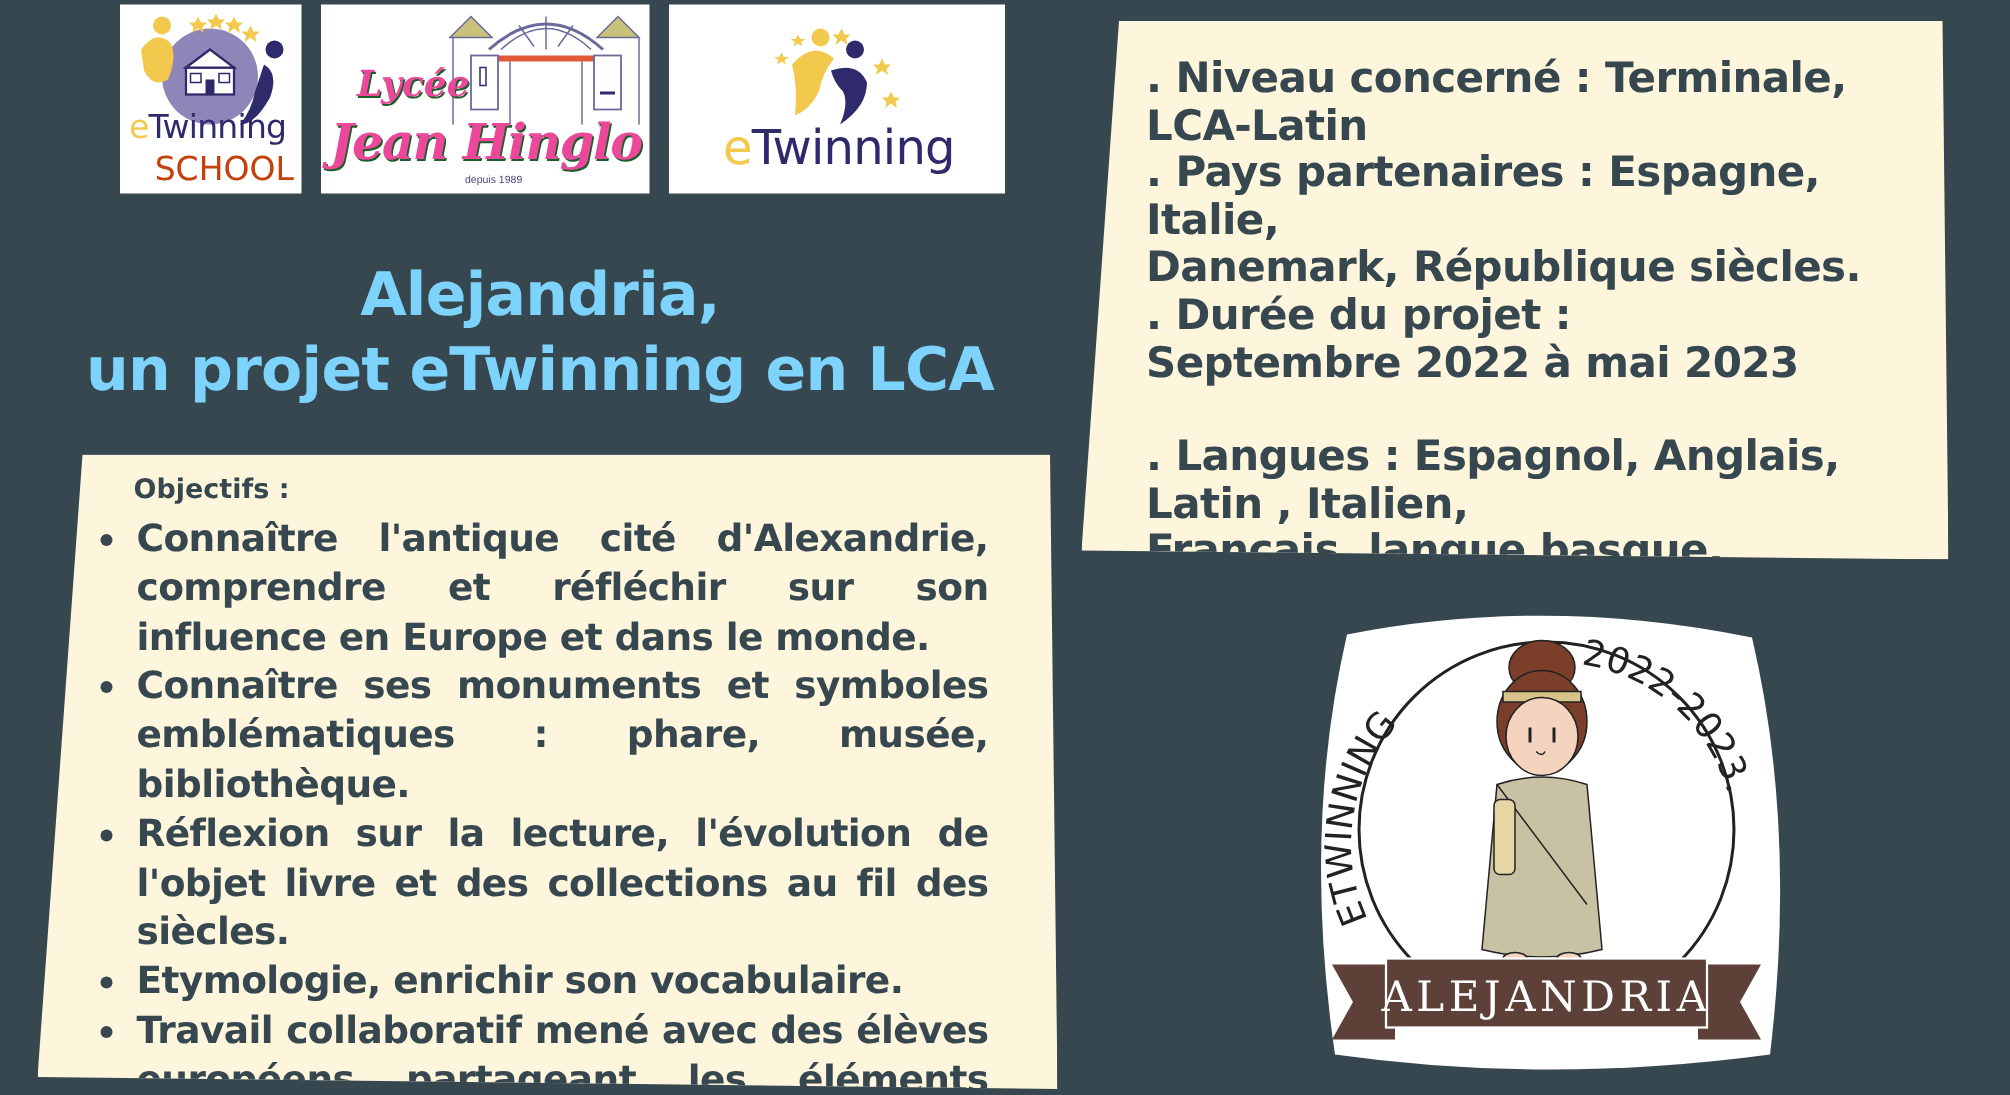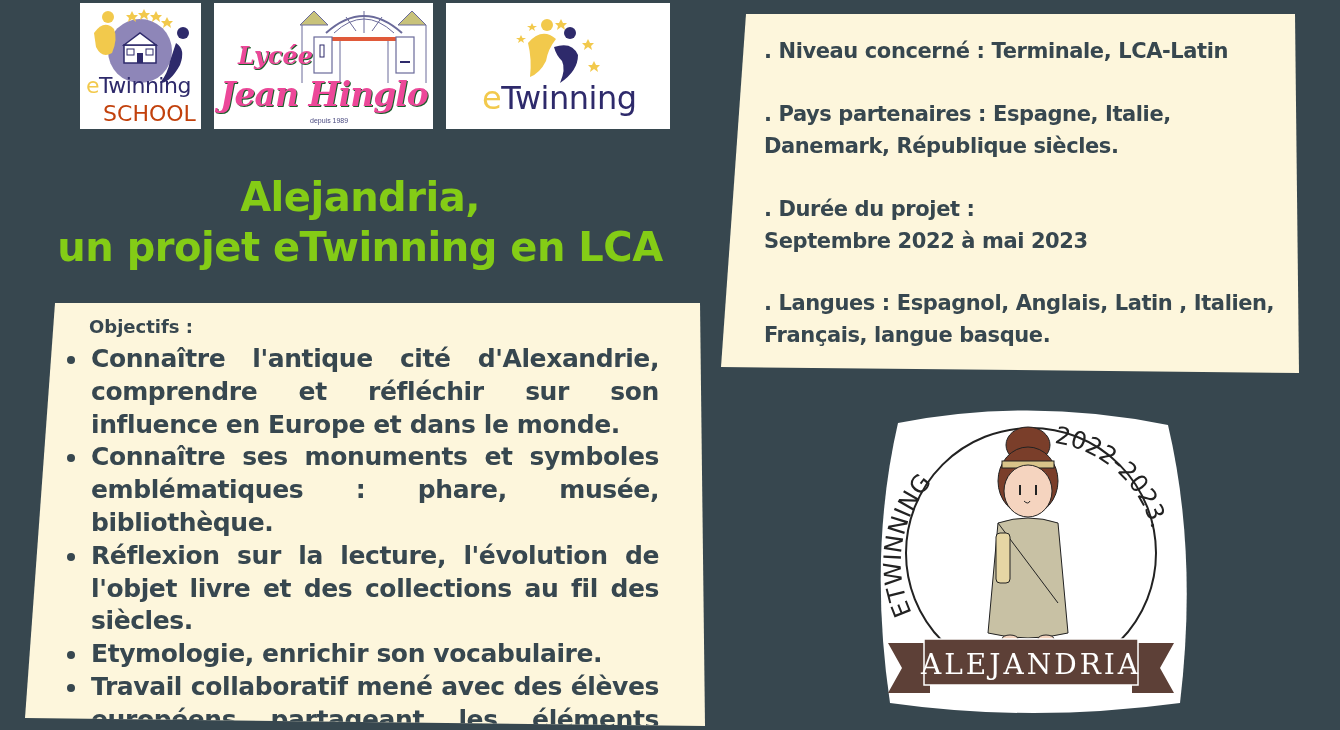--- a/index.html
+++ b/index.html
@@ -32,21 +32,21 @@
 
   .lycee-word {
     position: absolute; color: #ec4899; font-family: "DejaVu Serif", serif;
     font-style: italic; font-weight: bold;
     text-shadow: 1px 1px 0 #1b5e2b;
   }
   .depuis { position: absolute; font-family: Liberation Sans, sans-serif; font-size: 7px; color: #4a4a80; }
 
   #title {
     position: absolute; left: 40px; top: 172px; width: 640px;
-    text-align: center; color: #84cc16;
+    text-align: center; color: #7dd3fc;
     font-family: "DejaVu Sans", sans-serif; font-weight: bold;
     font-size: 40px; line-height: 50px; letter-spacing: -0.5px;
   }
 
   .note {
     position: absolute; background: #fdf6dc; color: #37474f;
     font-family: "DejaVu Sans", "Liberation Sans", sans-serif; font-weight: bold;
   }
   #left-note {
     left: 25px; top: 303px; width: 680px; height: 423px;
@@ -69,21 +69,21 @@
     font-size: 25px; line-height: 32.8px; text-align: justify;
     letter-spacing: -0.4px;
   }
   #objectives-list li .bullet {
     position: absolute; left: 4px; top: 13px; width: 8px; height: 8px;
     border-radius: 50%; background: #37474f;
   }
 
   .info-block {
     position: absolute; left: 43px; width: 520px;
-    font-size: 21px; line-height: 31.5px; letter-spacing: -0.4px;
+    font-size: 28px; line-height: 31.5px; letter-spacing: -0.4px;
   }
 
   #badge {
     position: absolute; left: 868px; top: 403px; width: 326px; height: 317px;
   }
 </style>
 </head>
 <body>
 
 <div class="logo" id="logo-school">

